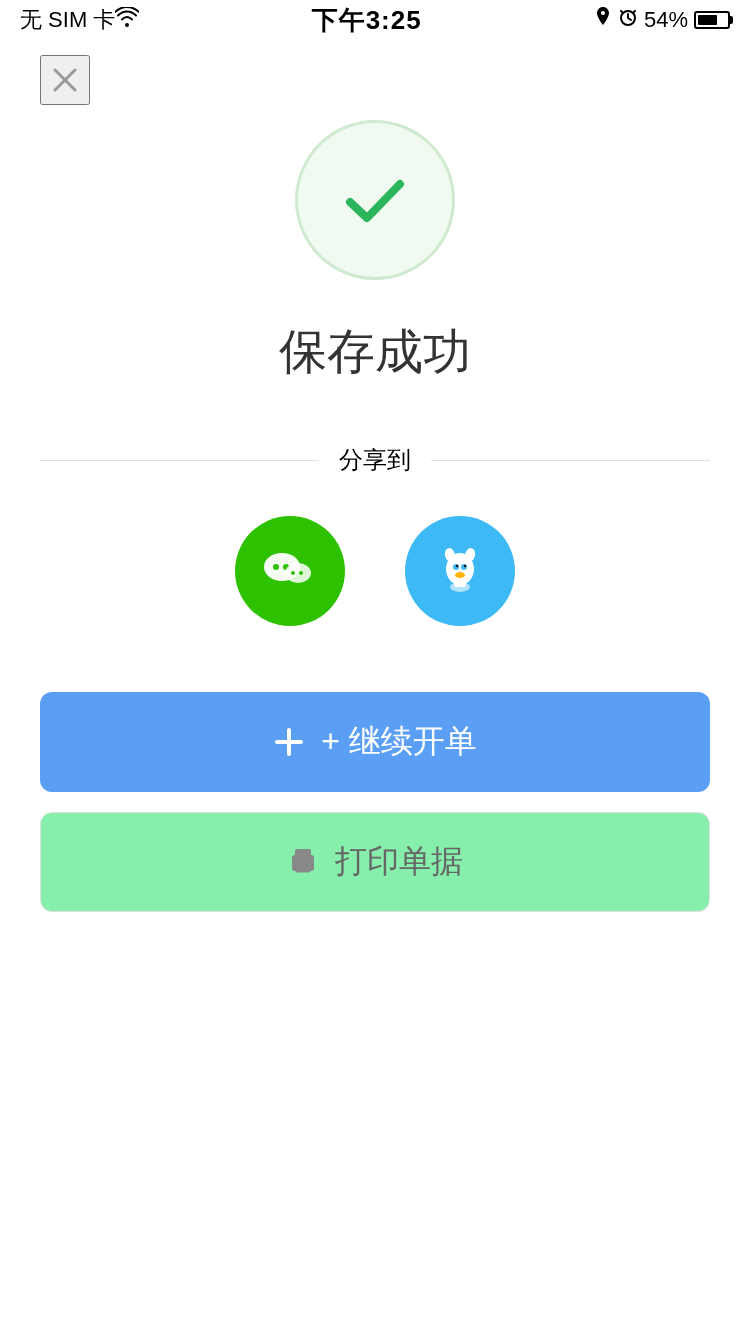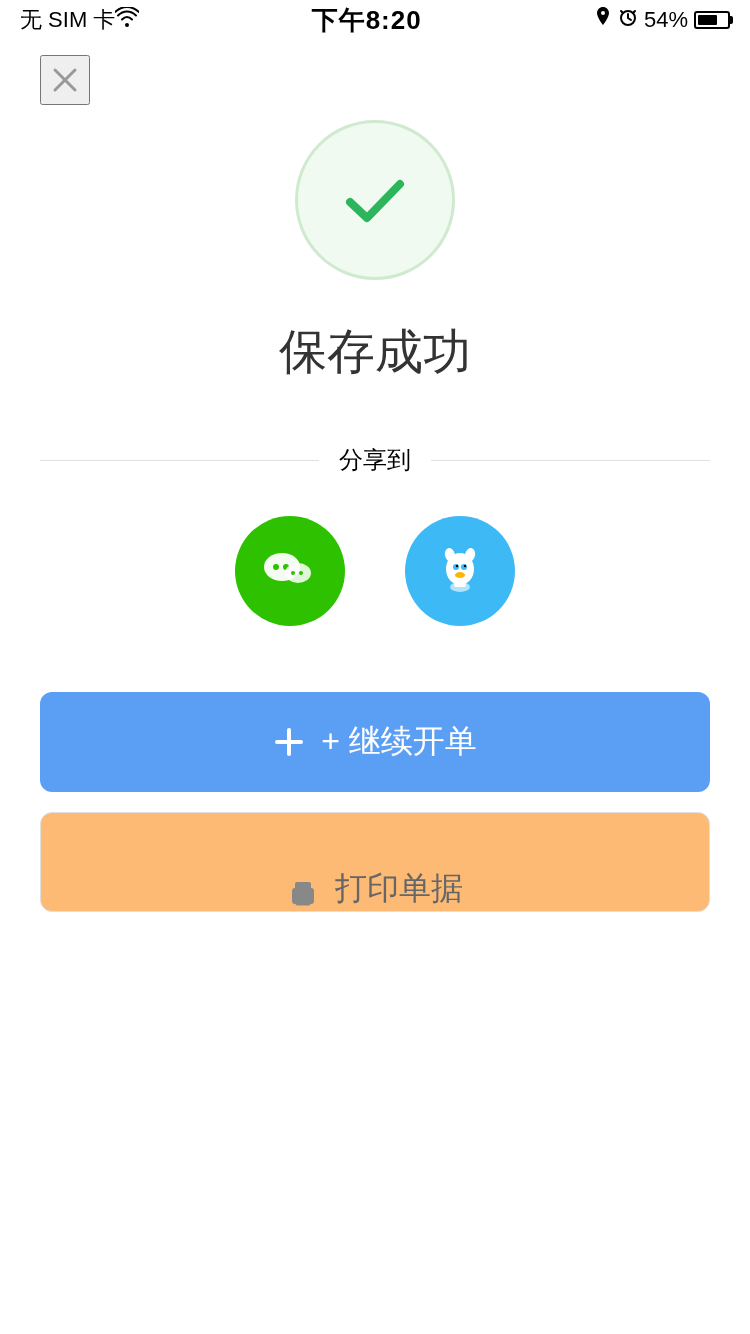--- a/index.html
+++ b/index.html
@@ -191,24 +191,23 @@
       font-size: 32px;
       cursor: pointer;
       border: none;
       outline: none;
     }
     .action-btn-primary {
       background: #5b9ff5;
       color: #fff;
     }
     .action-btn-secondary {
-      background: #fdba74;
+      background: #86efac;
       color: #666;
       border: 1px solid #e0e0e0;
-      align-items: flex-end;
     }
     .action-btn svg {
       width: 32px;
       height: 32px;
     }
     .action-btn-primary svg {
       fill: white;
       stroke: white;
     }
     .action-btn-secondary svg {
@@ -224,21 +223,21 @@
     <span>无 SIM 卡</span>
     <span>
       <svg width="24" height="20" viewBox="0 0 24 20" fill="none">
         <path d="M12 16a2 2 0 100 4 2 2 0 000-4z" fill="#000"></path>
         <path d="M7 12.5C8.5 11 10.1 10 12 10s3.5 1 5 2.5" stroke="#000" stroke-width="2" fill="none" stroke-linecap="round"></path>
         <path d="M3 8.5C5.5 6 8.6 4.5 12 4.5s6.5 1.5 9 4" stroke="#000" stroke-width="2" fill="none" stroke-linecap="round"></path>
         <path d="M0 5C3.3 2 7.5 0 12 0s8.7 2 12 5" stroke="#000" stroke-width="2" fill="none" stroke-linecap="round"></path>
       </svg>
     </span>
   </div>
-  <div class="status-center">下午8:20</div>
+  <div class="status-center">下午3:25</div>
   <div class="status-right">
     <span>
       <svg width="18" height="20" viewBox="0 0 18 20" fill="none">
         <path d="M9 0C5.7 0 3 2.7 3 6c0 4.5 6 12 6 12s6-7.5 6-12c0-3.3-2.7-6-6-6zm0 8a2 2 0 110-4 2 2 0 010 4z" fill="#000"></path>
       </svg>
     </span>
     <span>
       <svg width="20" height="20" viewBox="0 0 20 20" fill="none">
         <circle cx="10" cy="11" r="7" stroke="#000" stroke-width="2"></circle>
         <path d="M10 7v4l3 2" stroke="#000" stroke-width="2" stroke-linecap="round"></path>

